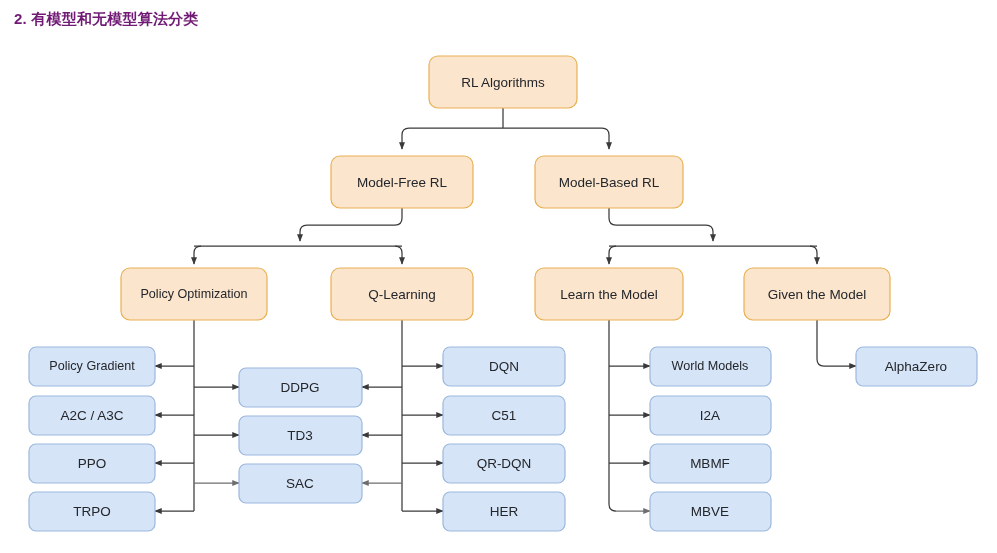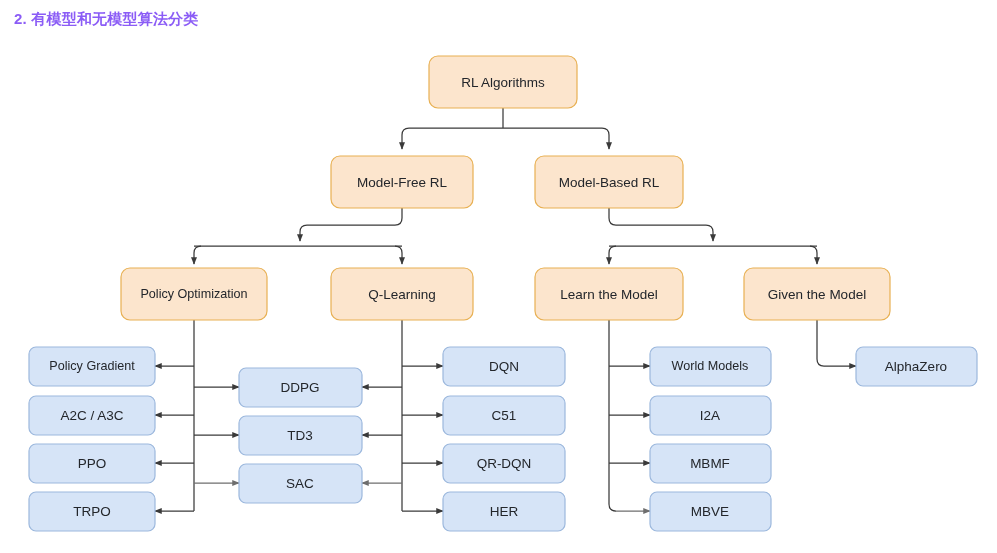--- a/index.html
+++ b/index.html
@@ -13,21 +13,21 @@
     font-family: "Liberation Sans", sans-serif;
     overflow: hidden;
     position: relative;
   }
   #page-title {
     position: absolute;
     left: 14px;
     top: 10px;
     font-size: 15px;
     font-weight: bold;
-    color: #8b5cf6;
+    color: #701a75;
     letter-spacing: 0.2px;
     white-space: nowrap;
   }
   #diagram-wrap {
     position: absolute;
     left: 0;
     top: 0;
     width: 997px;
     height: 536px;
   }

